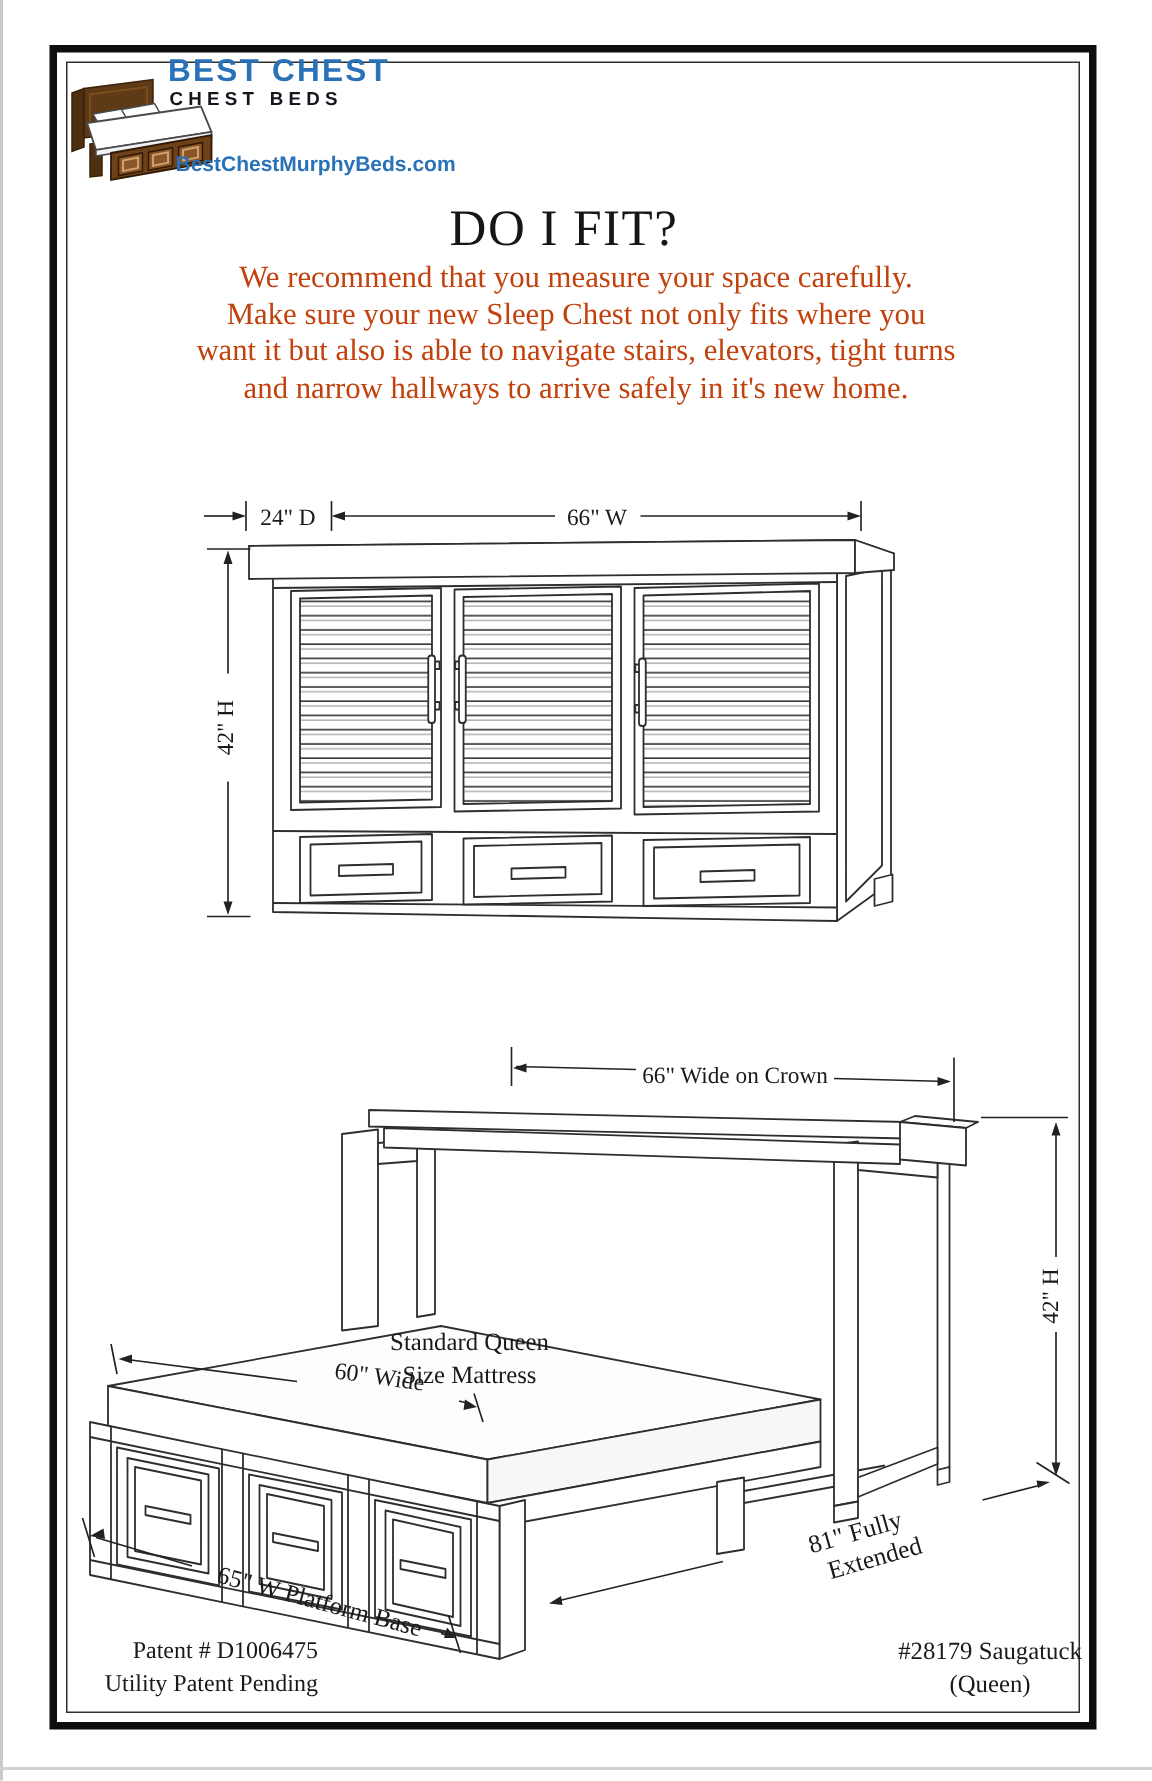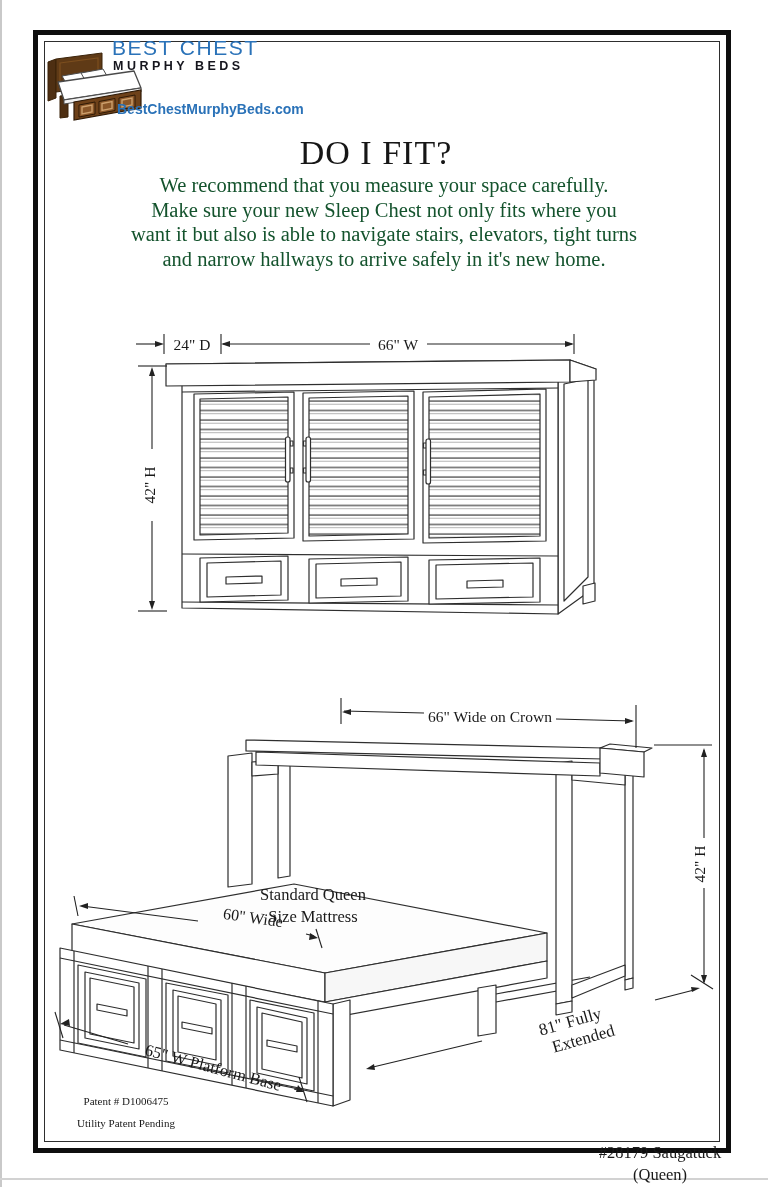--- a/index.html
+++ b/index.html
@@ -9,45 +9,45 @@
   }
   .page-edge-left{position:absolute;left:0;top:0;width:2px;height:1187px;background:#c9c9c9;}
   .page-edge-bottom{position:absolute;left:0;top:1178px;width:768px;height:2px;background:#d2d2d2;}
   .frame-outer{
     position:absolute;left:33px;top:30px;width:688px;height:1113px;
     border:5px solid #0e0e0e;background:#ffffff;
   }
   .frame-inner{position:absolute;left:6px;top:6px;right:6px;bottom:6px;border:1px solid #2e2e2e;}
   .abs{position:absolute;}
   .brand-line1{
-    left:112px;top:36px;font-family:"Liberation Sans",sans-serif;font-weight:normal;
+    left:112px;top:36px;font-family:"Liberation Sans",sans-serif;font-weight:bold;
     font-size:21px;letter-spacing:1.5px;color:#2a72b8;
   }
   .brand-line2{
     left:113px;top:59px;font-family:"Liberation Sans",sans-serif;font-weight:bold;
     font-size:12.5px;letter-spacing:3.5px;color:#15151d;
   }
   .brand-site{
     left:117px;top:101px;font-family:"Liberation Sans",sans-serif;font-weight:bold;
     font-size:14px;color:#2a72b8;
   }
   .doc-title{
     left:0;top:134px;width:752px;text-align:center;
     font-size:34px;letter-spacing:1px;color:#161616;
   }
   .doc-intro{
     left:64px;top:173px;width:640px;text-align:center;white-space:pre-line;
-    font-size:20.5px;line-height:24.5px;color:#14532d;
+    font-size:20.5px;line-height:24.5px;color:#c2410c;
   }
   .footer-patent{
-    left:51px;top:1090px;width:150px;text-align:center;white-space:pre-line;
-    font-size:11px;line-height:22px;color:#191919;
+    left:62px;top:1090px;width:150px;text-align:right;white-space:pre-line;
+    font-size:16px;line-height:22px;color:#191919;
   }
   .footer-model{
-    left:594px;top:1142px;width:132px;text-align:center;white-space:pre-line;
+    left:594px;top:1090px;width:132px;text-align:center;white-space:pre-line;
     font-size:16.5px;line-height:22px;color:#191919;
   }
   svg{display:block;}
   svg text{font-family:"Liberation Serif",serif;fill:#191919;}
 </style>
 </head>
 <body>
 
 <div class="page-edge-left"></div>
 <div class="page-edge-bottom"></div>
@@ -69,21 +69,21 @@
     <path d="M30,56 L97,44 L97,62 L30,74 Z" fill="#6e4119" stroke="#2f1a06" stroke-width="1.2"></path>
     <path d="M35,59 L51,56 L51,68 L35,71 Z" fill="#8a5628" stroke="#2f1a06" stroke-width="1"></path>
     <path d="M38,61 L48,59 L48,66 L38,68 Z" fill="none" stroke="#cda06d" stroke-width="1.4"></path>
     <path d="M55,55.5 L71,52.5 L71,64.5 L55,67.5 Z" fill="#8a5628" stroke="#2f1a06" stroke-width="1"></path>
     <path d="M58,57.5 L68,55.5 L68,62.5 L58,64.5 Z" fill="none" stroke="#cda06d" stroke-width="1.4"></path>
     <path d="M75,52 L91,49 L91,61 L75,64 Z" fill="#8a5628" stroke="#2f1a06" stroke-width="1"></path>
     <path d="M78,54 L88,52 L88,59 L78,61 Z" fill="none" stroke="#cda06d" stroke-width="1.4"></path>
   </svg>
 </div>
 <div class="abs brand-line1">BEST CHEST</div>
-<div class="abs brand-line2">MURPHY BEDS</div>
+<div class="abs brand-line2">CHEST BEDS</div>
 <div class="abs brand-site">BestChestMurphyBeds.com</div>
 
 <div class="abs doc-title">DO I FIT?</div>
 <div class="abs doc-intro">We recommend that you measure your space carefully.
 Make sure your new Sleep Chest not only fits where you
 want it but also is able to navigate stairs, elevators, tight turns
 and narrow hallways to arrive safely in it's new home.</div>
 
 <div class="abs" style="left:120px;top:326px;">
 <svg width="500" height="300" viewBox="120 326 500 300">

